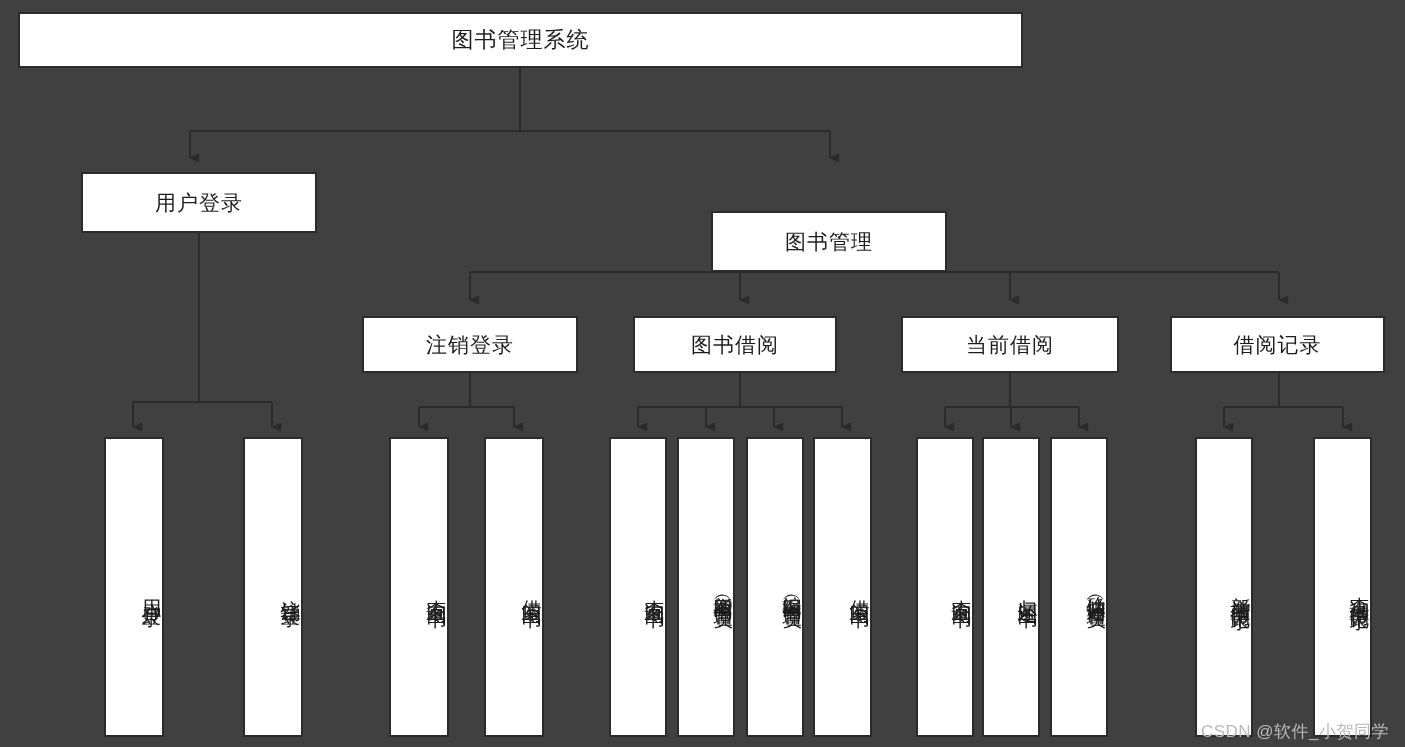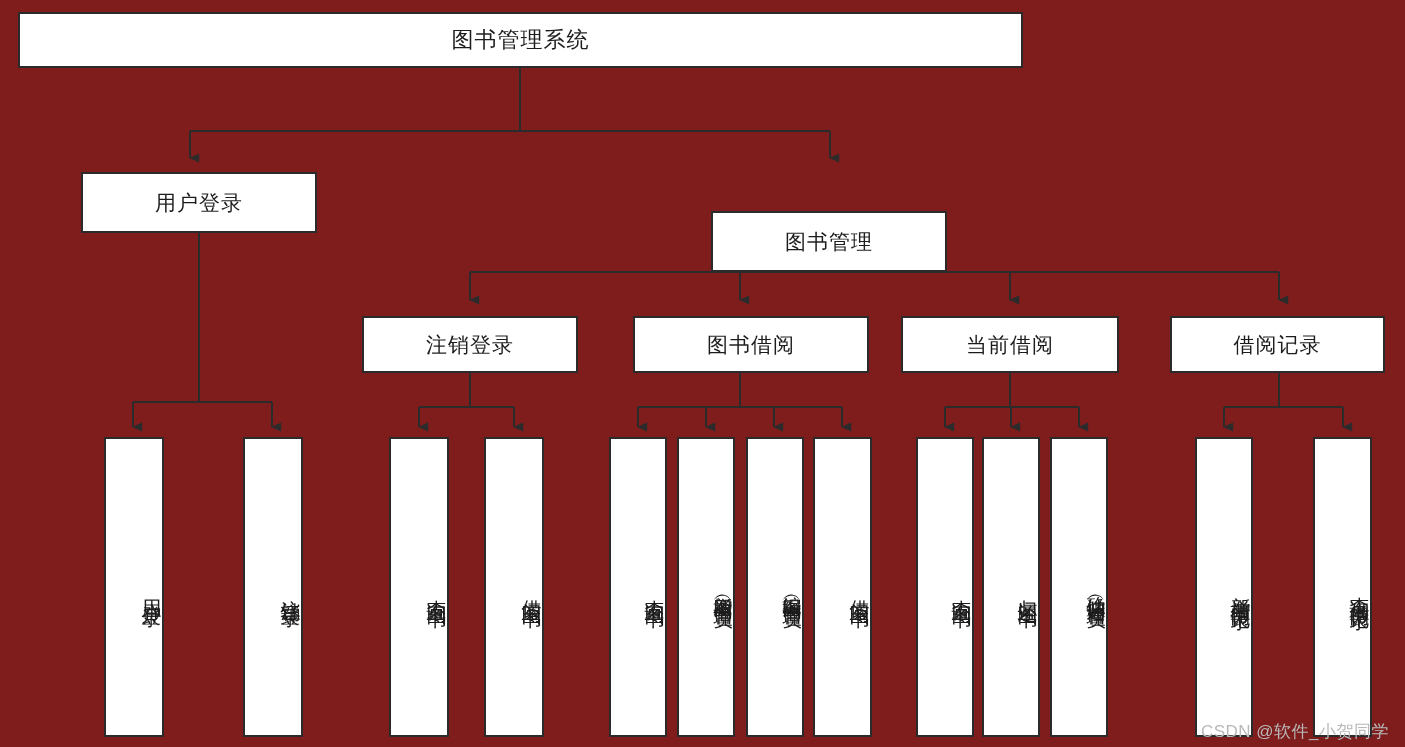--- a/index.html
+++ b/index.html
@@ -1,17 +1,17 @@
 <!DOCTYPE html>
 <html><head>
 <meta charset="utf-8">
 <style>
   html,body{margin:0;padding:0;background:#ffffff;}
   body{width:1405px;height:747px;font-family:"Liberation Sans","DejaVu Sans",sans-serif;overflow:hidden;}
-  #stage{position:relative;width:1405px;height:747px;background:#7f1d1d;}
+  #stage{position:relative;width:1405px;height:747px;background:#404040;}
   svg#wires{position:absolute;left:0;top:0;width:1405px;height:747px;}
   .node{position:absolute;box-sizing:border-box;background:#ffffff;border:2.5px solid #2b2b2b;
         display:flex;align-items:center;justify-content:center;color:#1c1c1c;}
   .node.h{font-size:21px;letter-spacing:1px;}
   .node.v{writing-mode:vertical-rl;text-orientation:upright;font-size:20px;letter-spacing:3px;
           line-height:1.05;padding-top:6px;align-items:flex-start;justify-content:center;}
   .node.v.tall{font-size:19px;letter-spacing:2px;}
   .node.root{font-size:22px;}
   .watermark{position:absolute;right:16px;bottom:4px;font-size:17px;color:#b9b9b9;
              letter-spacing:0.5px;white-space:nowrap;}
@@ -78,21 +78,21 @@
   <div class="node h" style="left:81px;top:172px;width:236px;height:61px;">
     <span>用户登录</span>
   </div>
   <div class="node h" style="left:711px;top:172px;width:236px;height:61px;margin-top:39px;">
     <span>图书管理</span>
   </div>
 
   <div class="node h" style="left:362px;top:316px;width:216px;height:57px;">
     <span>注销登录</span>
   </div>
-  <div class="node h" style="left:633px;top:316px;width:236px;height:57px;">
+  <div class="node h" style="left:633px;top:316px;width:204px;height:57px;">
     <span>图书借阅</span>
   </div>
   <div class="node h" style="left:1170px;top:316px;width:215px;height:57px;">
     <span>借阅记录</span>
   </div>
   <div class="node h" style="left:901px;top:316px;width:218px;height:57px;">
     <span>当前借阅</span>
   </div>
 
   <div class="node v" style="left:104px;top:437px;width:60px;height:300px;">

